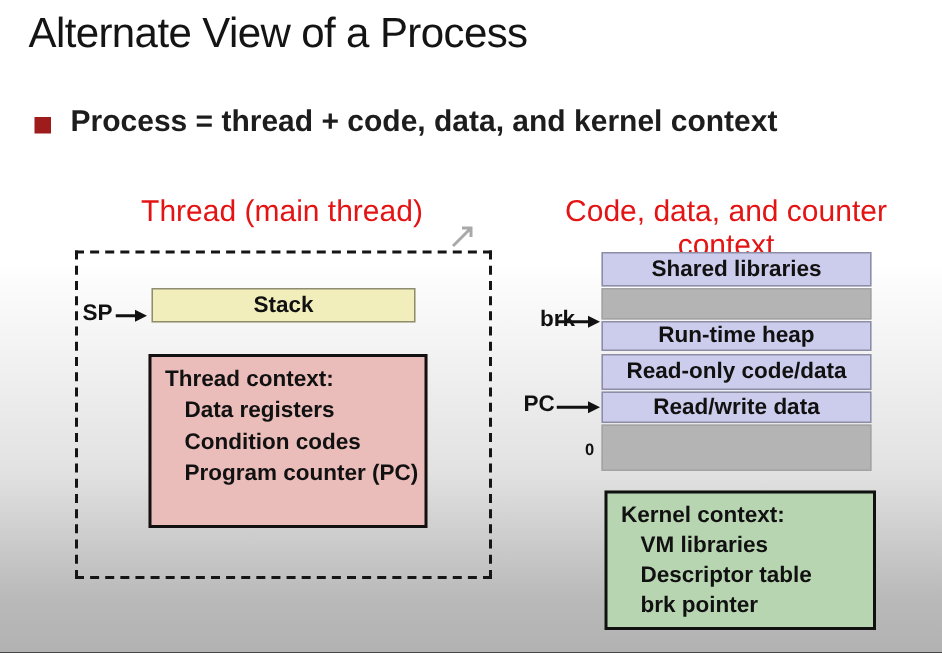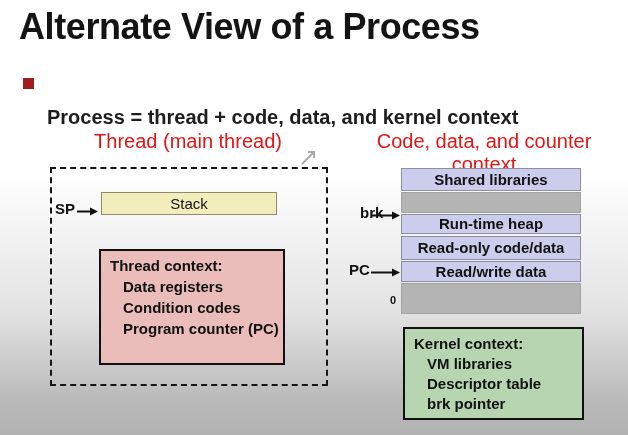--- a/index.html
+++ b/index.html
@@ -2,50 +2,50 @@
 <html><head>
 <meta charset="utf-8">
 <style>
   html,body{margin:0;padding:0;background:#222;}
   .stage{
     position:relative;width:628px;height:435px;overflow:hidden;
     background:linear-gradient(180deg,#ffffff 0%,#ffffff 40%,#e2e2e2 72%,#b9b9b9 92%,#b2b2b2 100%);
     font-family:"Liberation Sans",sans-serif;color:#161616;
   }
   .title{
-    position:absolute;left:19px;top:6px;font-size:36px;font-weight:bold;
+    position:absolute;left:19px;top:6px;font-size:28px;font-weight:normal;
     color:#141414;letter-spacing:-0.4px;
   }
   .bullet-row{position:absolute;left:23px;top:70px;display:flex;align-items:flex-start;}
   .bullet-marker{width:11px;height:11px;background:#9e1c1c;margin-top:8px;flex:0 0 auto;}
-  .bullet-text{margin-left:13px;font-size:20px;font-weight:bold;color:#1d1d1d;margin-top:36px;}
+  .bullet-text{margin-left:13px;font-size:20px;font-weight:bold;color:#1d1d1d;}
 
   .red-heading{position:absolute;font-size:20px;font-weight:normal;color:#e41414;text-align:center;}
   .thread-heading{left:50px;top:130px;width:276px;}
   .memory-heading{left:356px;top:130px;width:256px;}
 
   .dashed-box{
     position:absolute;left:50px;top:167px;width:274px;height:215px;
     border:2px dashed #151515;
   }
   .cursor-arrow{position:absolute;left:299px;top:145px;}
 
   .stack-box{
     position:absolute;left:101px;top:192px;width:176px;height:23px;
     background:#f1eebb;border:1px solid #8e8c70;box-sizing:border-box;
-    text-align:center;font-size:15px;font-weight:normal;line-height:21px;color:#111;
+    text-align:center;font-size:15px;font-weight:bold;line-height:21px;color:#111;
   }
   .ptr-label{position:absolute;font-size:15px;font-weight:bold;color:#111;}
   .sp-label{left:55px;top:200px;}
   .sp-arrow{position:absolute;left:77px;top:203px;}
 
   .thread-context-box{
     position:absolute;left:99px;top:236px;width:186px;height:116px;
     background:#eabcba;border:2px solid #111;box-sizing:border-box;
-    padding:4px 0 0 9px;font-size:15px;font-weight:bold;line-height:21px;color:#111;margin-top:13px;
+    padding:4px 0 0 9px;font-size:15px;font-weight:bold;line-height:21px;color:#111;
   }
   .indent{padding-left:13px;}
 
   .memory-column{position:absolute;left:401px;top:168px;width:180px;}
   .mem-row{
     box-sizing:border-box;width:100%;margin-bottom:1px;
     text-align:center;font-size:15px;font-weight:bold;color:#111;
   }
   .lavender{background:#ccccec;border:1px solid #8d8da6;}
   .grayseg{background:#b4b4b4;border:1px solid #a3a3a3;}

